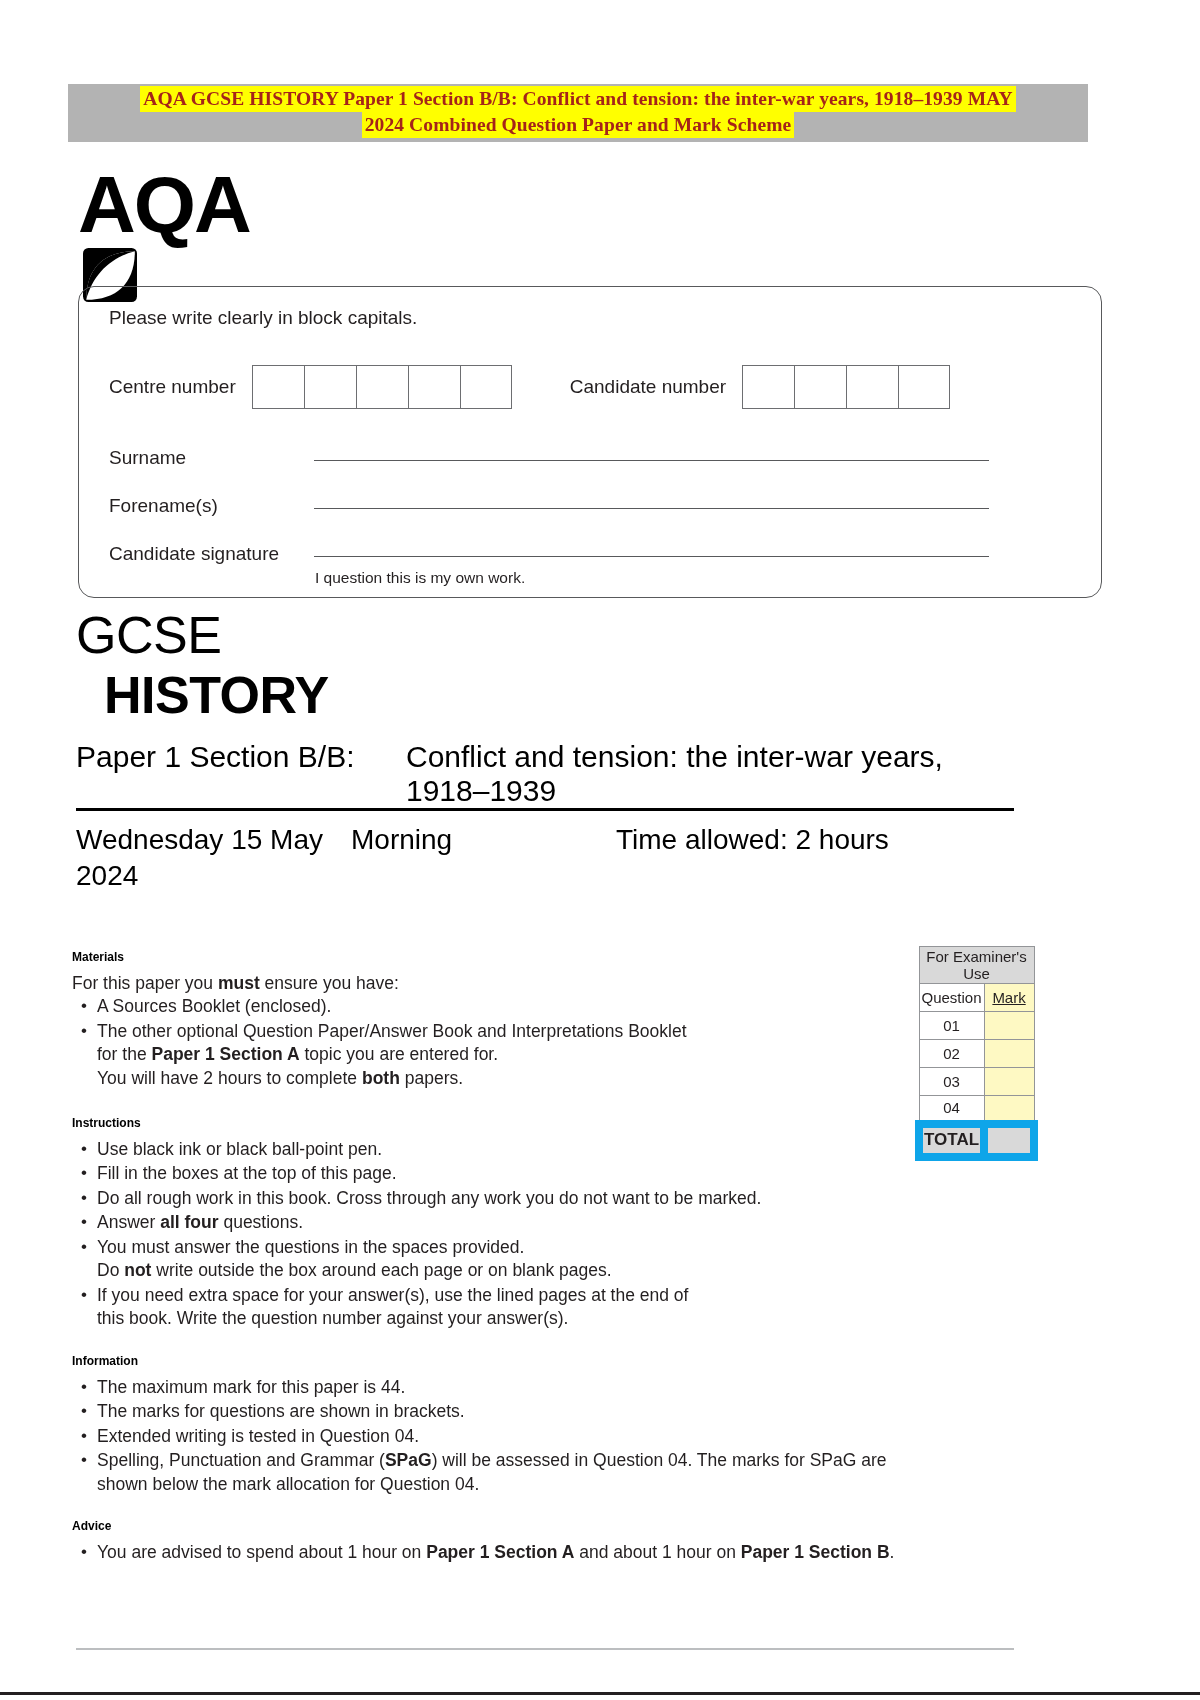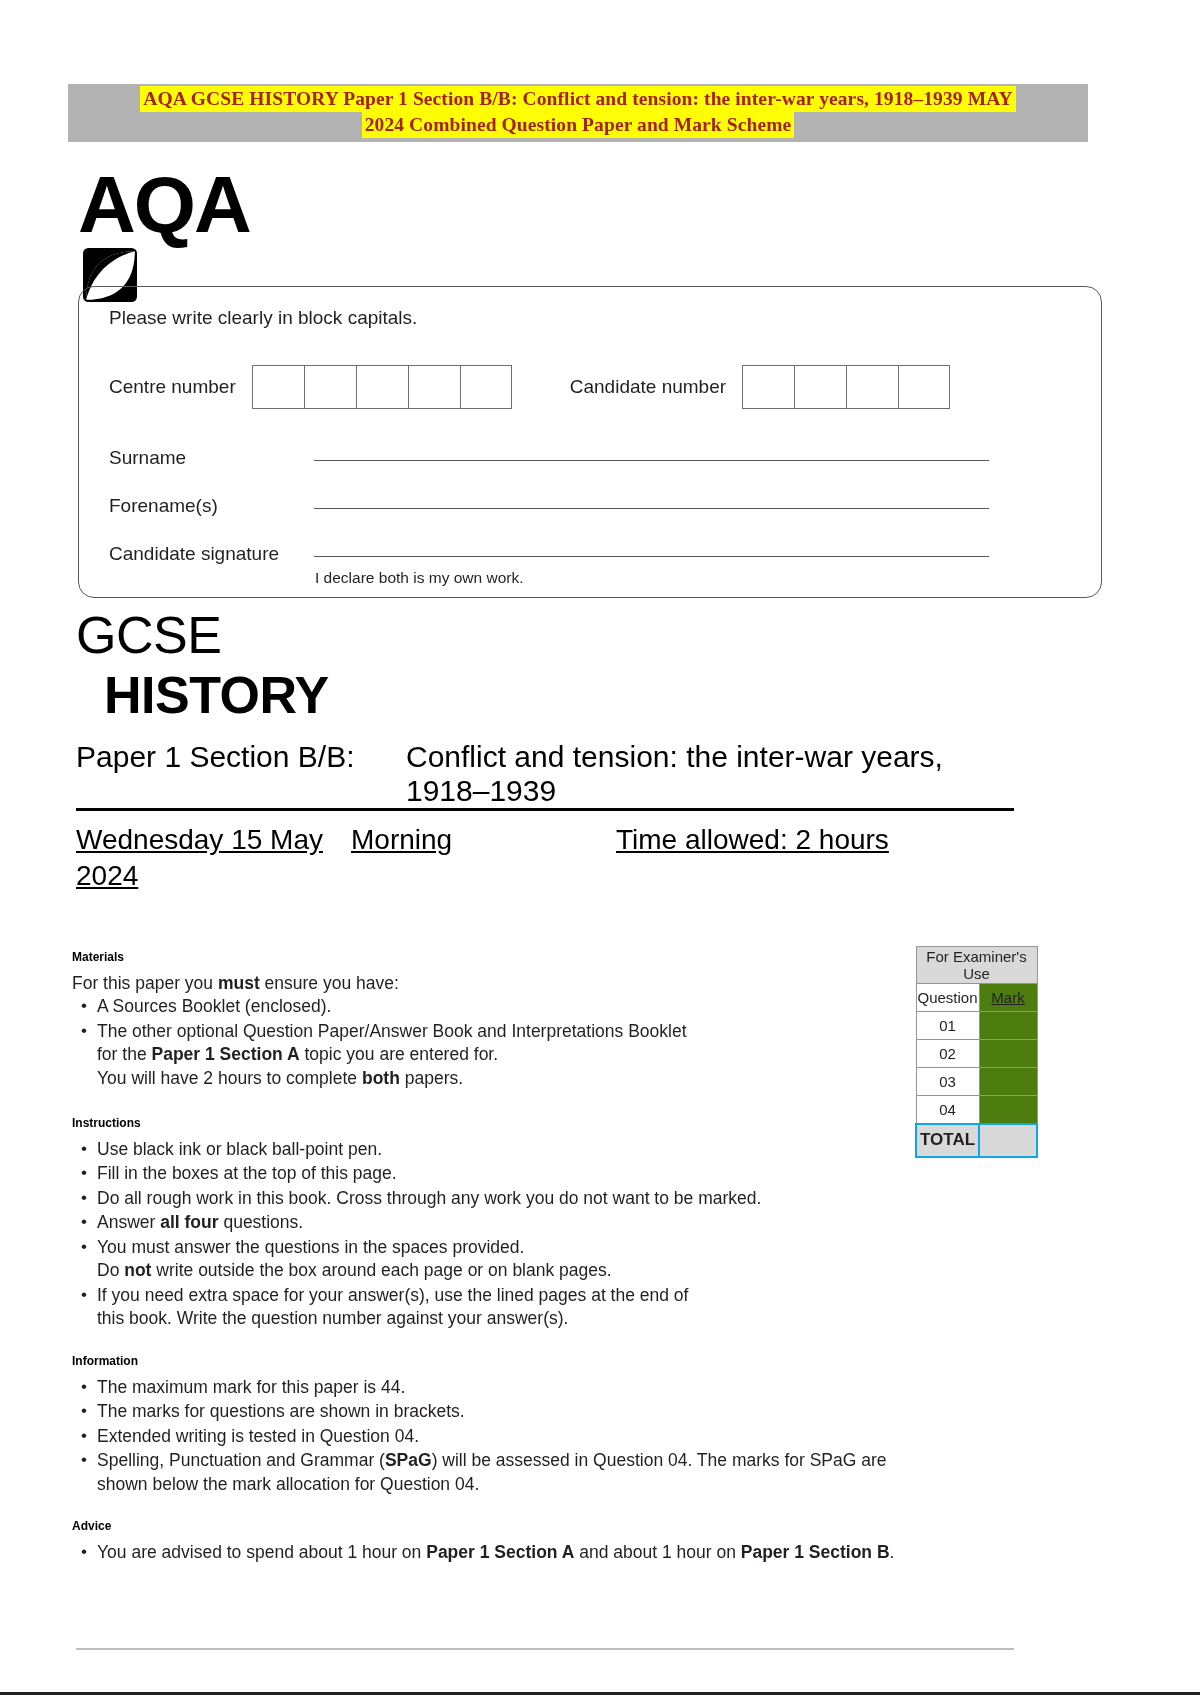--- a/index.html
+++ b/index.html
@@ -179,21 +179,20 @@
     border-top: 3px solid #000;
   }
   .t-date-row {
     position: absolute;
     left: 76px;
     top: 822px;
     width: 940px;
     display: flex;
     font-size: 28px;
     line-height: 36px;
-    text-decoration: underline;
   }
   .t-date { width: 275px; }
   .t-session { width: 265px; }
   .t-time { text-align: left; }
 
   
   .sec {
     position: absolute;
     left: 72px;
     font-size: 17.5px;
@@ -246,27 +245,27 @@
     text-align: center;
     color: #231f20;
     height: 28px;
     box-sizing: border-box;
   }
   .ex-head {
     background: #d9d9d9;
     font-size: 15px;
   }
   .ex-sub { background: #ffffff; }
-  .ex-mark-cell { background: #4d7c0f; width: 62px; text-decoration: underline; }
+  .ex-mark-cell { background: #fef9c3; width: 62px; text-decoration: underline; }
   .ex-q-cell { background: #ffffff; width: 61px; }
   .ex-total td {
     background: #d9d9d9;
     font-weight: bold;
     font-size: 17px;
-    border: 2px solid #0ea5e9;
+    border: 8px solid #0ea5e9;
     height: 33px;
   }
 
   
   .rule-grey {
     position: absolute;
     left: 76px;
     top: 1648px;
     width: 938px;
     border-top: 2px solid #bcbec0;
@@ -329,21 +328,21 @@
   <div class="name-row" style="top:256px;">
     <span class="field-label">Candidate signature</span>
     <span class="name-rule"></span>
   </div>
 
   <div class="name-row" style="top:208px;">
     <span class="field-label">Forename(s)</span>
     <span class="name-rule"></span>
   </div>
 
-  <div class="declare">I declare both is my own work.</div>
+  <div class="declare">I question this is my own work.</div>
 </div>
 
 <div class="t-gcse">GCSE</div>
 <div class="t-subject">HISTORY</div>
 
 <div class="t-paper-row">
   <div class="t-paper-left">Paper 1 Section B/B:</div>
   <div class="t-paper-right">
     <span>Conflict and tension: the inter-war years,</span><br>
     <span>1918–1939</span>

